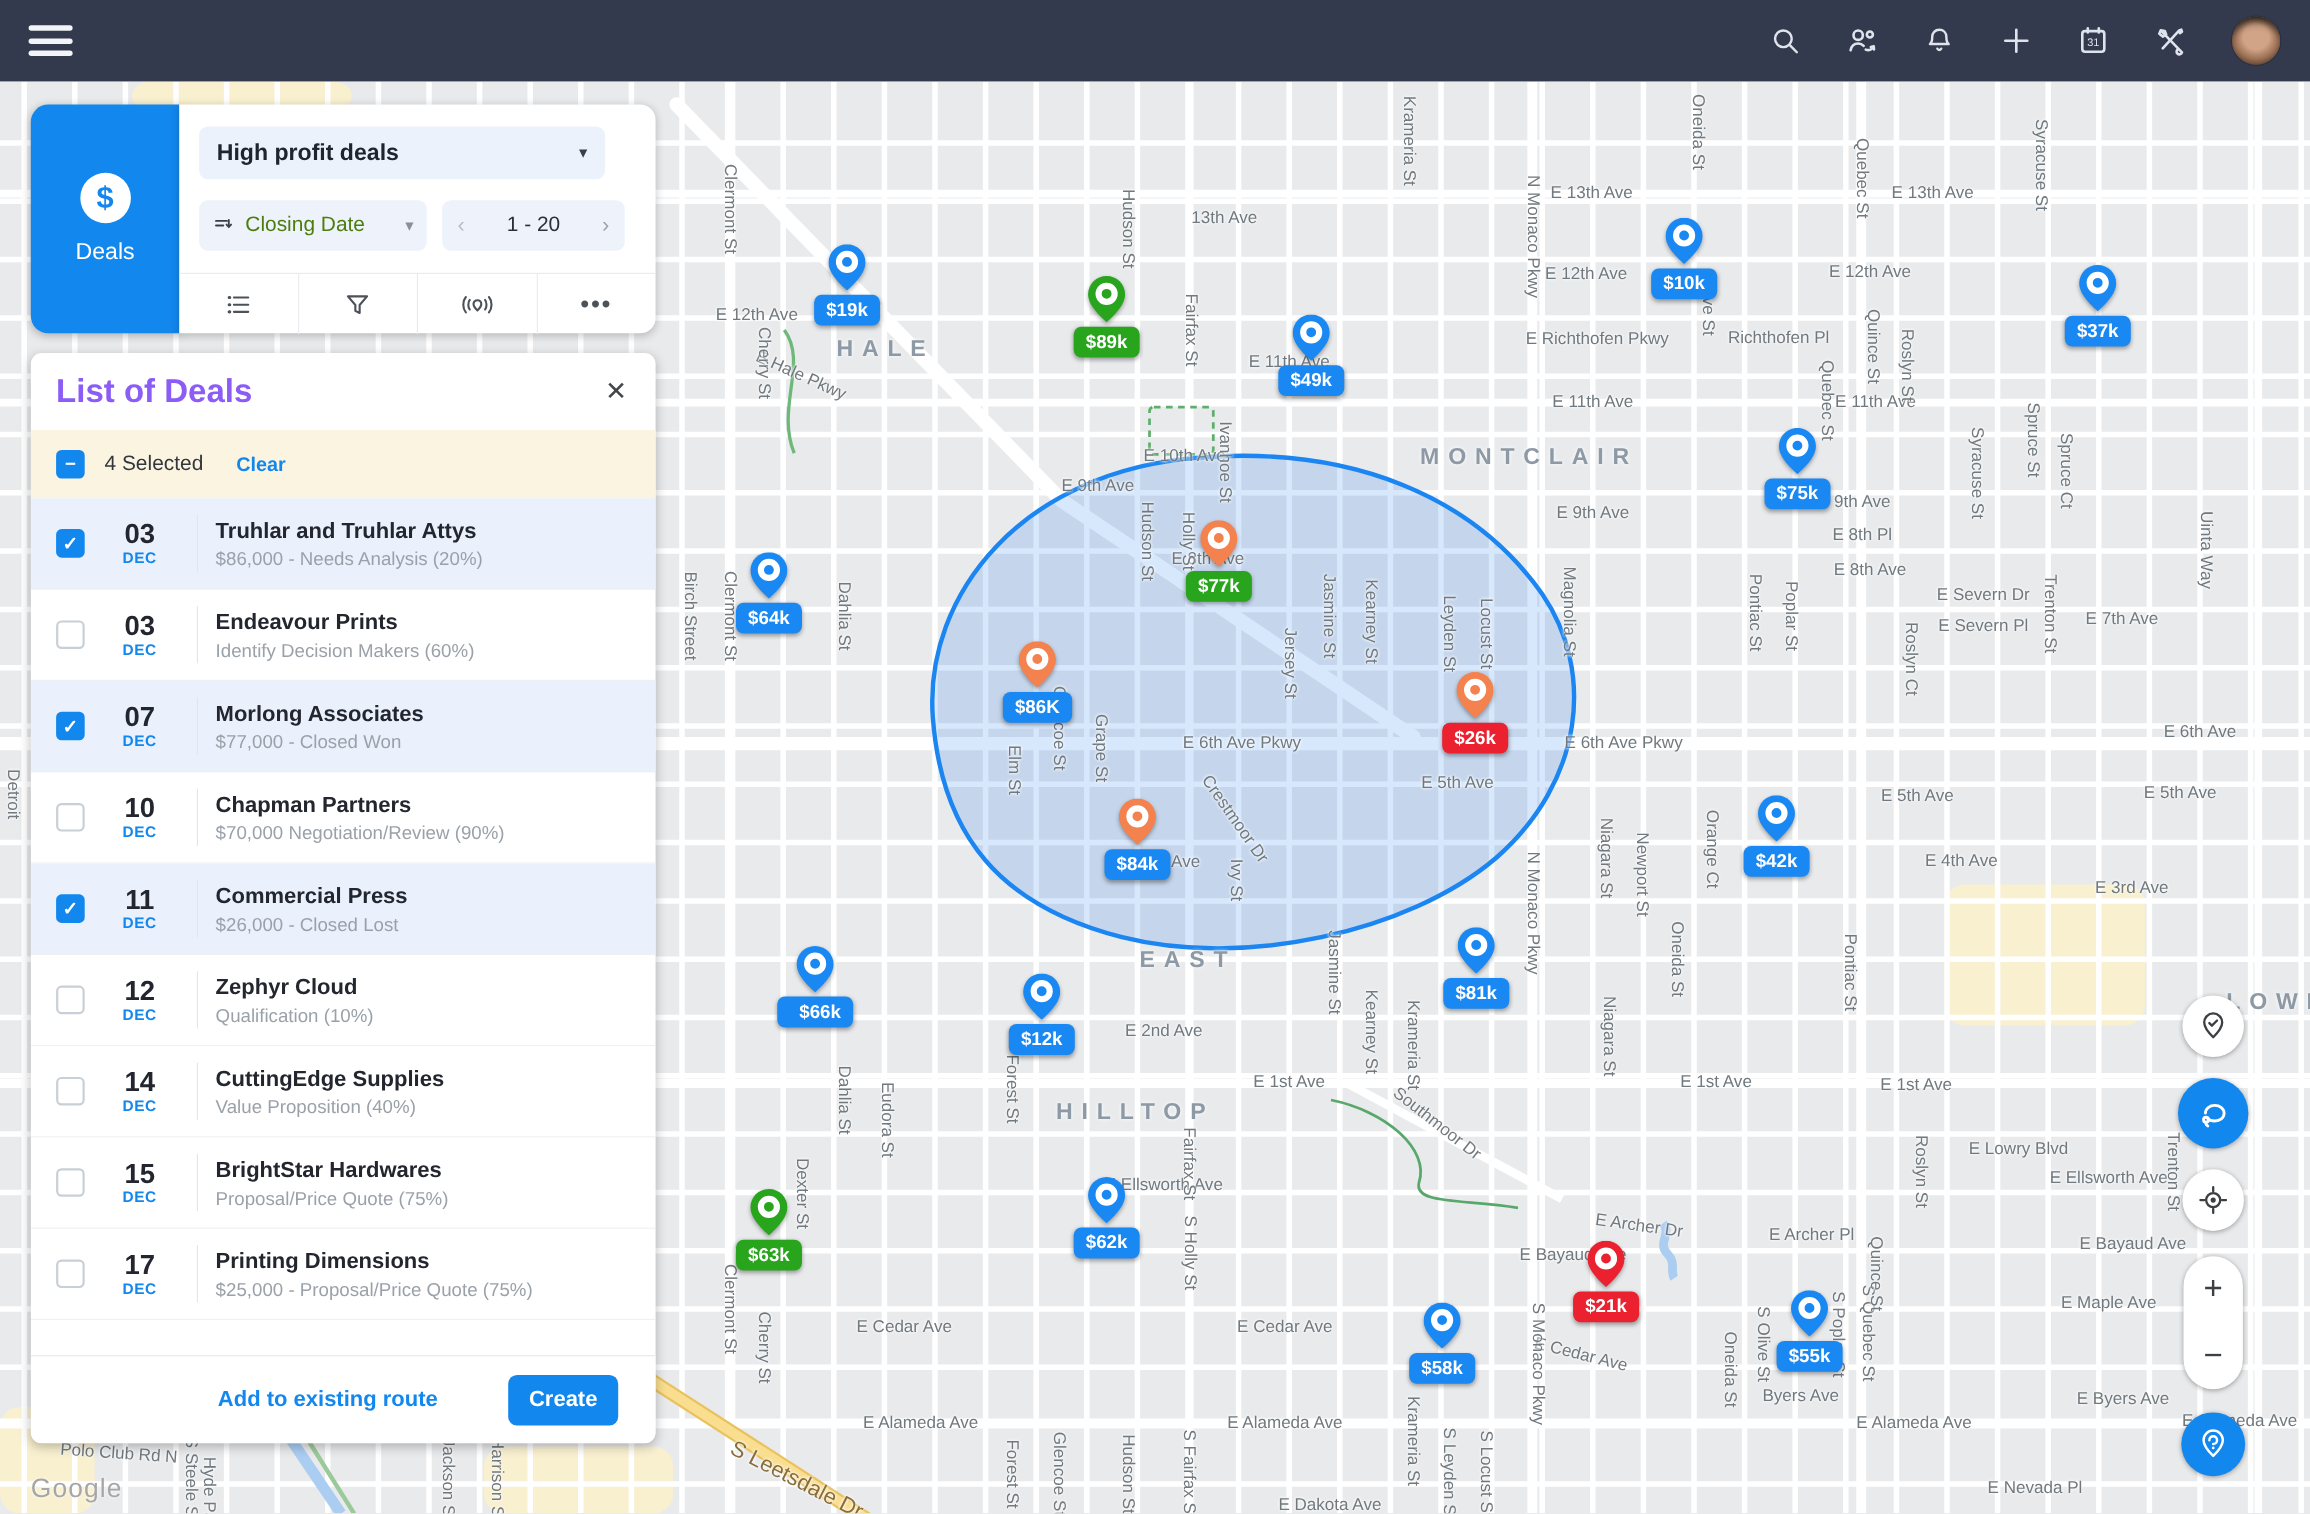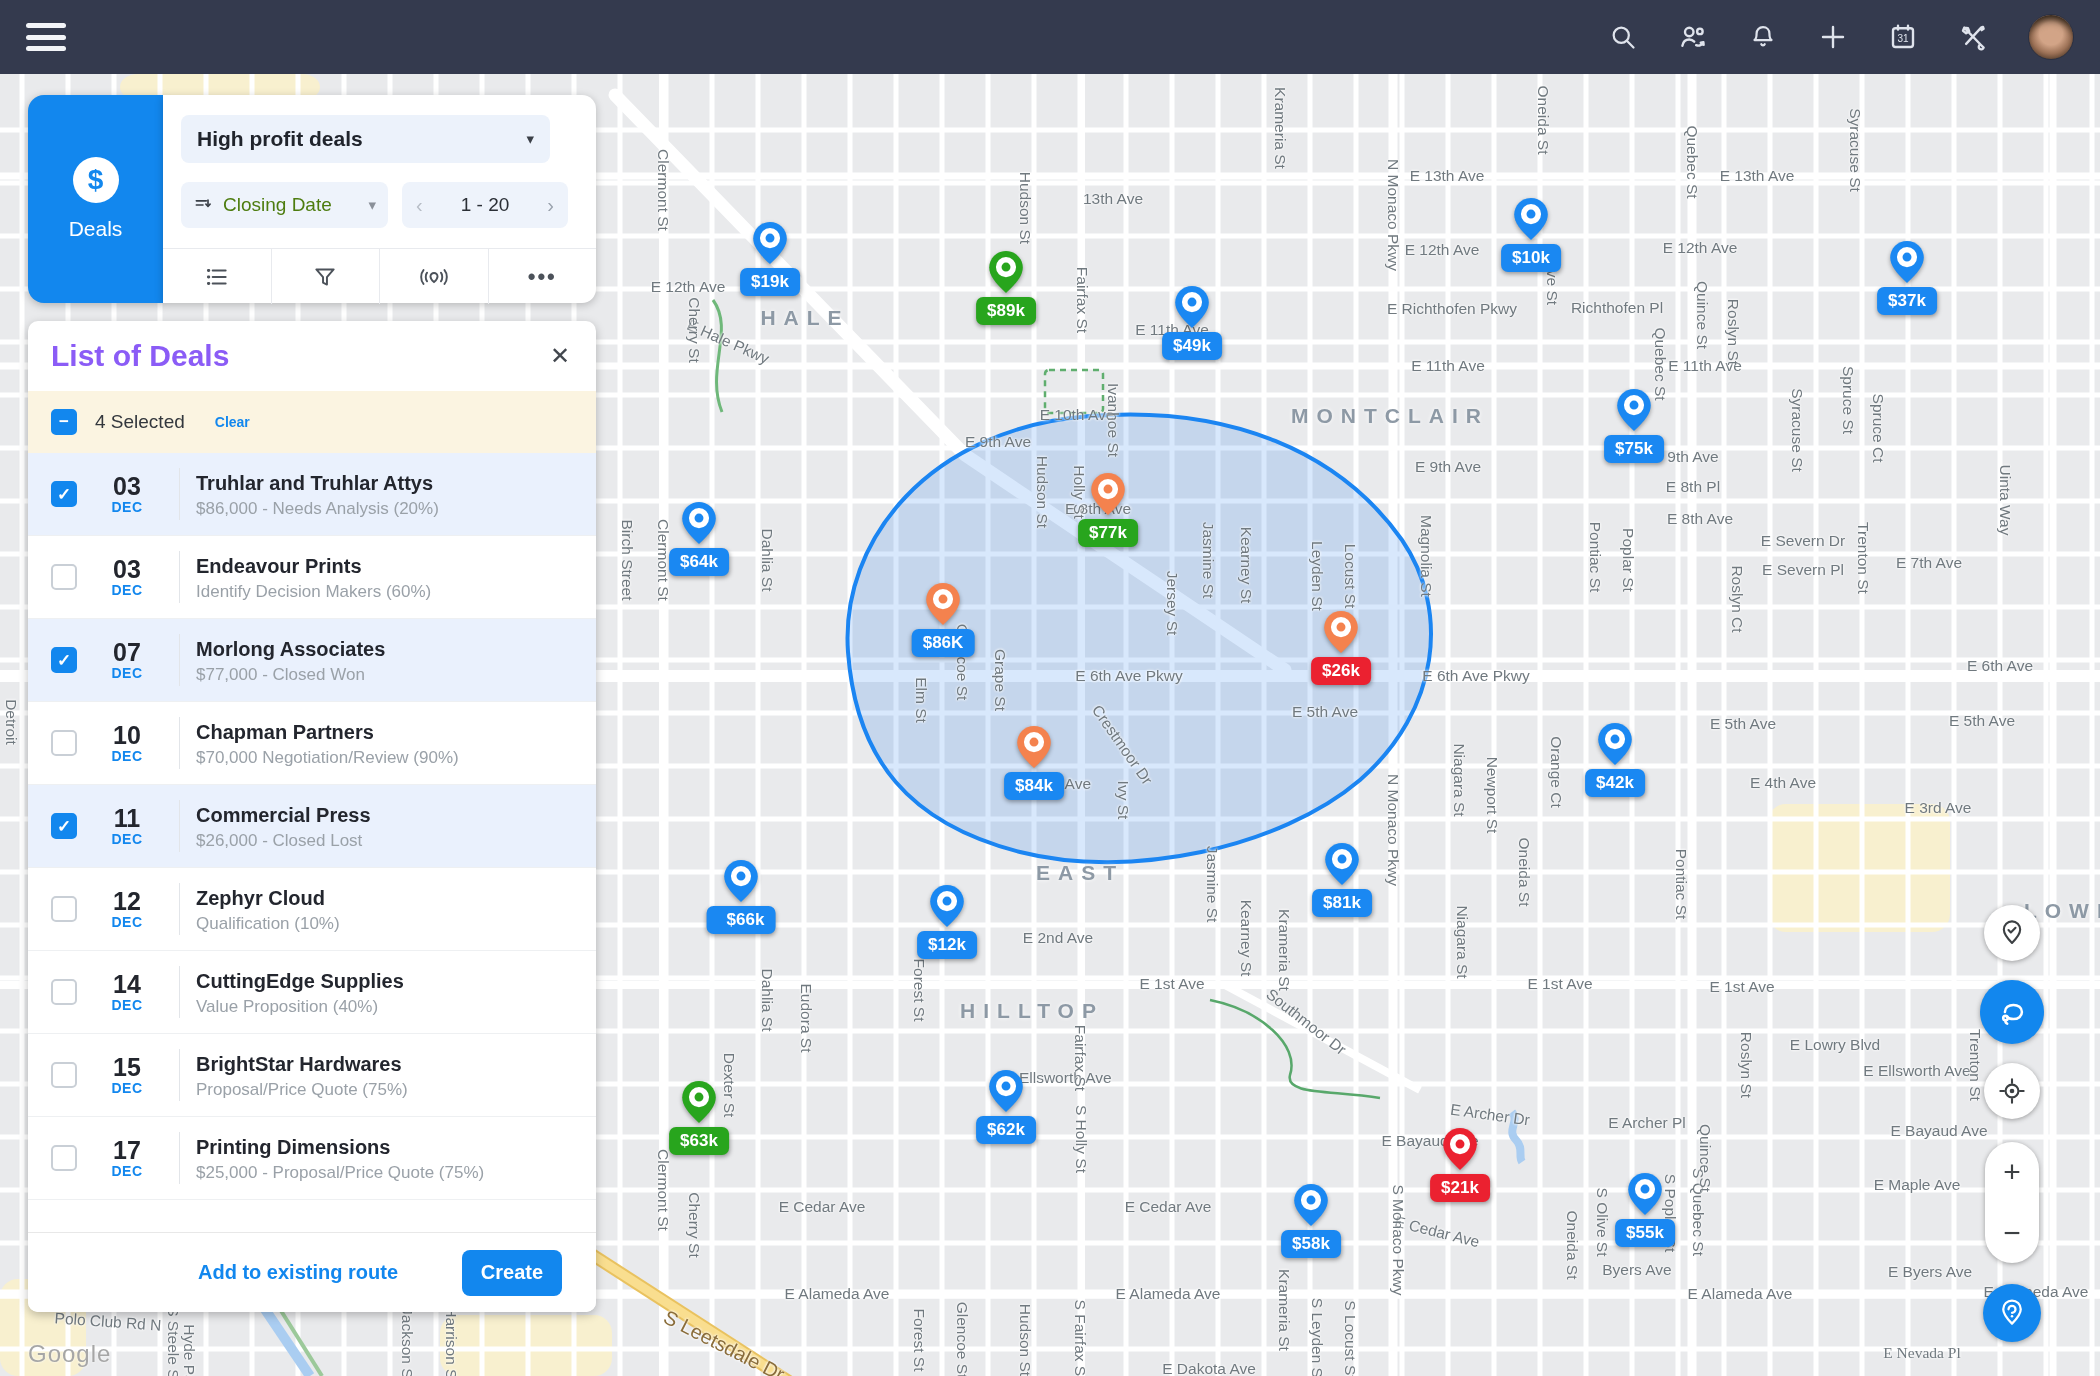--- a/index.html
+++ b/index.html
@@ -70,21 +70,21 @@
   .iconrow svg{stroke:#4c525a;fill:none;stroke-width:1.8;stroke-linecap:round;stroke-linejoin:round;}
   .dots{color:#4c525a;font-size:22px;font-weight:bold;letter-spacing:2px;}
 
   .list-panel{position:absolute;left:28px;top:321px;width:568px;height:991px;background:#fff;border-radius:10px;
               z-index:40;box-shadow:0 3px 10px rgba(0,0,0,.25);overflow:hidden;}
   .list-head{height:70px;display:flex;align-items:center;justify-content:space-between;padding:0 26px 0 23px;}
   .list-head b{font-size:30px;color:#8b5cf6;}
   .xclose{font-size:24px;color:#42474e;cursor:pointer;}
   .selbar{height:62px;background:#fbf4e1;display:flex;align-items:center;gap:0;padding:0 23px;}
   .selbar .count{font-size:19px;color:#33373d;margin-left:18px;}
-  .selbar .clear{font-size:14px;font-weight:bold;color:#1287ee;margin-left:30px;cursor:pointer;}
+  .selbar .clear{font-size:18px;font-weight:bold;color:#1287ee;margin-left:30px;cursor:pointer;}
   .cb{width:26px;height:26px;border-radius:5px;border:2px solid #c9cfd6;background:#fff;box-sizing:border-box;
       display:flex;align-items:center;justify-content:center;color:#fff;font-size:17px;font-weight:bold;flex:none;cursor:pointer;}
   .cb.on{background:#1287ee;border-color:#1287ee;}
   .deal-row{height:82px;display:flex;align-items:center;padding:0 23px;border-bottom:1px solid #eef0f2;cursor:pointer;}
   .deal-row.sel{background:#eaf1fd;}
   .deal-row .date{width:72px;margin-left:14px;text-align:center;flex:none;}
   .deal-row .date b{display:block;font-size:25px;color:#23262e;font-weight:bold;line-height:1.05;}
   .deal-row .date i{display:block;font-style:normal;font-size:14px;font-weight:bold;color:#1287ee;letter-spacing:.5px;}
   .deal-row .vdiv{width:1px;height:52px;background:#e2e5e9;margin:0 16px;flex:none;}
   .deal-row .txt b{display:block;font-size:20px;color:#23262e;font-weight:bold;line-height:1.3;}
@@ -247,21 +247,21 @@
       <div class="street" style="left: 822px; top: 1133px;">E Cedar Ave</div>
       <div class="street" style="left: 1168px; top: 1133px;">E Cedar Ave</div>
       <div class="street" style="left: 1437px; top: 1158px; transform: translate(-50%, -50%) rotate(14deg);">E Cedar Ave</div>
       <div class="street" style="left: 1917px; top: 1111px;">E Maple Ave</div>
       <div class="street" style="left: 1637px; top: 1196px;">Byers Ave</div>
       <div class="street" style="left: 1930px; top: 1198px;">E Byers Ave</div>
       <div class="street" style="left: 837px; top: 1220px;">E Alameda Ave</div>
       <div class="street" style="left: 1168px; top: 1220px;">E Alameda Ave</div>
       <div class="street" style="left: 1740px; top: 1220px;">E Alameda Ave</div>
       <div class="street" style="left: 2036px; top: 1218px;">E Alameda Ave</div>
-      <div class="street" style="left: 1922px; top: 1279px; font-family: Liberation Serif, serif;">E Nevada Pl</div>
+      <div class="street" style="left: 1850px; top: 1279px;">E Nevada Pl</div>
       <div class="street" style="left: 1209px; top: 1295px;">E Dakota Ave</div>
       <div class="street" style="left: 108px; top: 1248px; transform: translate(-50%, -50%) rotate(4deg);">Polo Club Rd N</div>
       <div class="street" style="left: 724px; top: 1272px; color: rgb(138, 109, 59); font-size: 20px; transform: translate(-50%, -50%) rotate(27deg);">S Leetsdale Dr</div>
       <div class="street" style="left: 1306px; top: 948px; transform: translate(-50%, -50%) rotate(38deg);">Southmoor Dr</div>
       <div class="street" style="left: 1122px; top: 671px; transform: translate(-50%, -50%) rotate(55deg);">Crestmoor Dr</div>
       <div class="street" style="left: 663px; top: 116px; transform: translate(-50%, -50%) rotate(90deg);">Clermont St</div>
       <div class="street" style="left: 663px; top: 486px; transform: translate(-50%, -50%) rotate(90deg);">Clermont St</div>
       <div class="street" style="left: 663px; top: 1116px; transform: translate(-50%, -50%) rotate(90deg);">Clermont St</div>
       <div class="street" style="left: 694px; top: 256px; transform: translate(-50%, -50%) rotate(90deg);">Cherry St</div>
       <div class="street" style="left: 694px; top: 1151px; transform: translate(-50%, -50%) rotate(90deg);">Cherry St</div>

